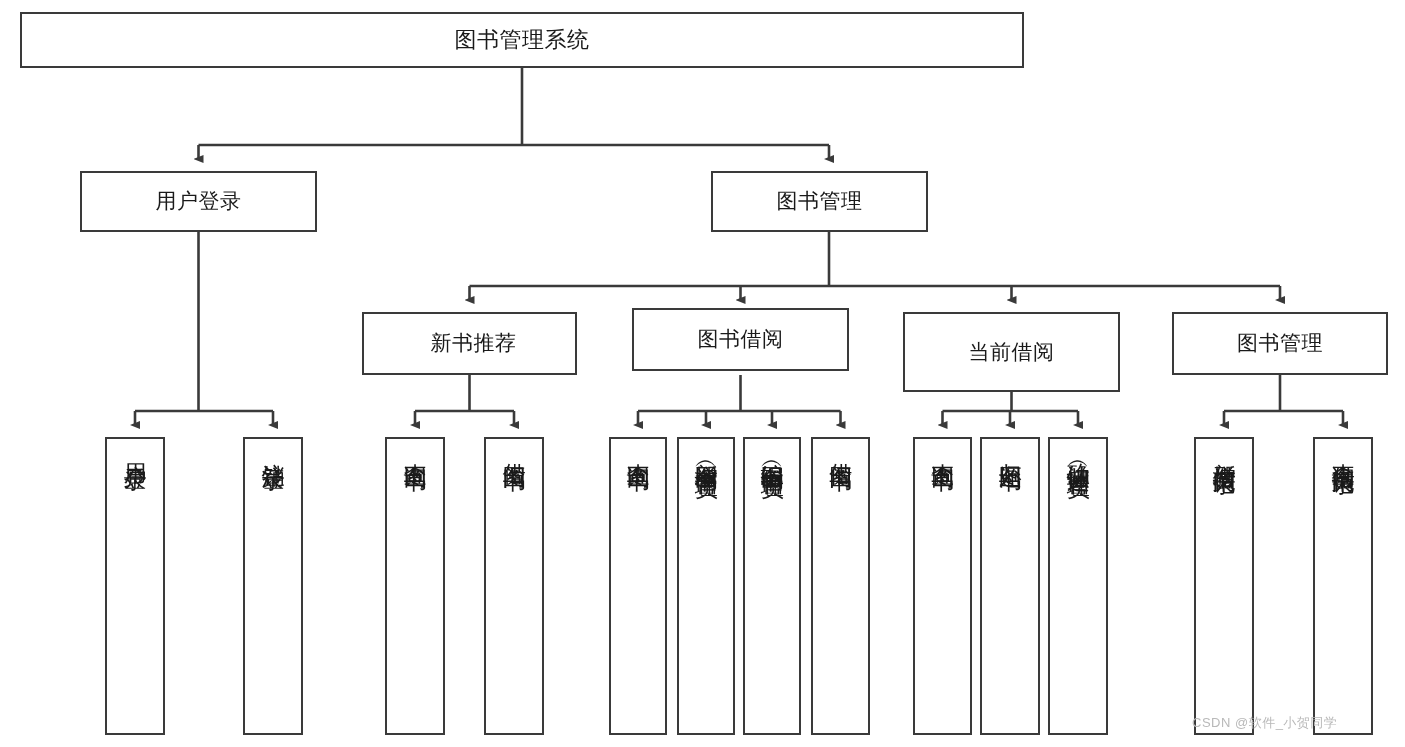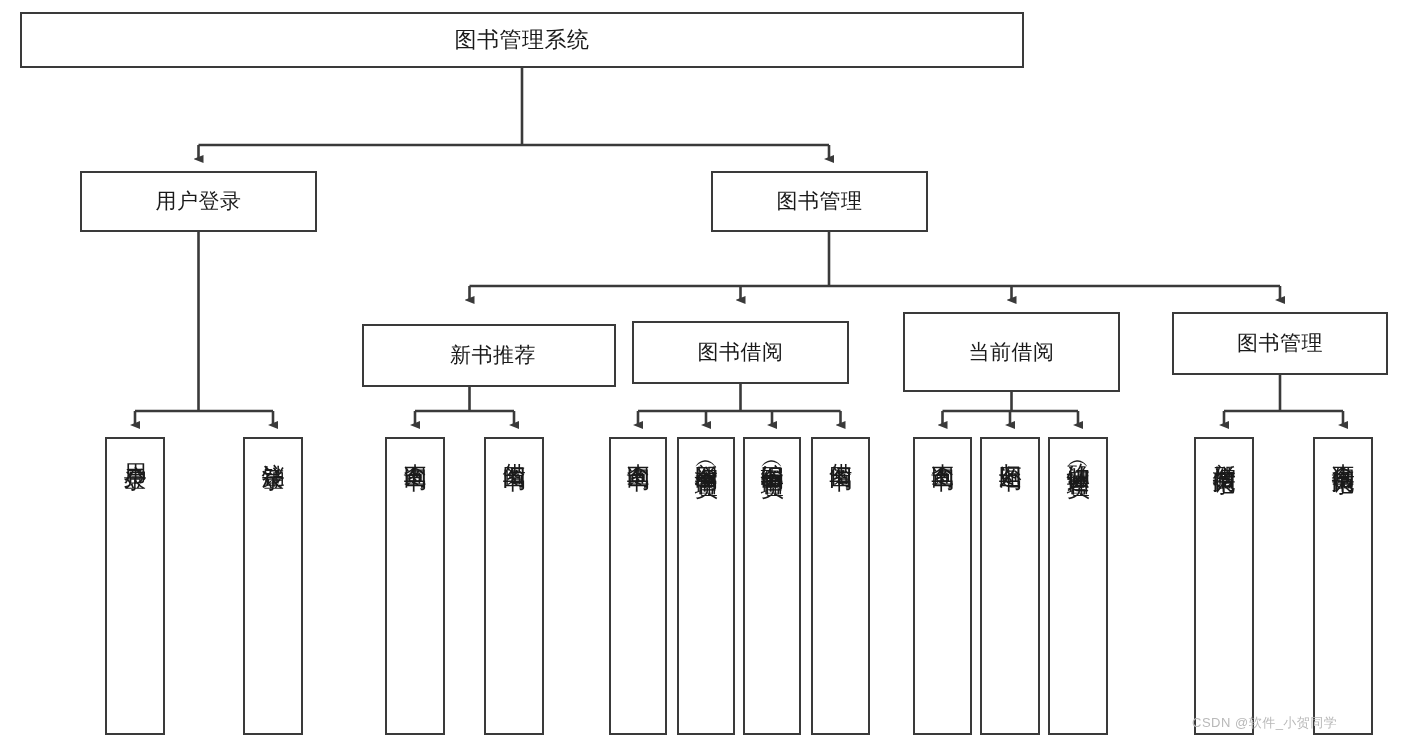--- a/index.html
+++ b/index.html
@@ -126,24 +126,24 @@
   <div id="nodes-layer">
       <div class="node horiz root" style="left: 20px; top: 12px; width: 1004px; height: 56px;">
         <span class="node-label">图书管理系统</span>
       </div>
       <div class="node horiz" style="left: 80px; top: 171px; width: 237px; height: 61px;">
         <span class="node-label">用户登录</span>
       </div>
       <div class="node horiz" style="left: 711px; top: 171px; width: 217px; height: 61px;">
         <span class="node-label">图书管理</span>
       </div>
-      <div class="node horiz" style="left: 362px; top: 324px; width: 254px; height: 63px; padding-left: 8px;">
+      <div class="node horiz" style="left: 362px; top: 312px; width: 215px; height: 63px; padding-left: 8px;">
         <span class="node-label">新书推荐</span>
       </div>
-      <div class="node horiz" style="left: 632px; top: 321px; width: 217px; height: 63px;">
+      <div class="node horiz" style="left: 632px; top: 308px; width: 217px; height: 63px;">
         <span class="node-label">图书借阅</span>
       </div>
       <div class="node horiz" style="left: 903px; top: 312px; width: 217px; height: 80px;">
         <span class="node-label">当前借阅</span>
       </div>
       <div class="node horiz" style="left: 1172px; top: 312px; width: 216px; height: 63px;">
         <span class="node-label">图书管理</span>
       </div>
       <div class="node vert" style="left: 105px; top: 437px; width: 60px; height: 298px;">
         <span class="node-label">用户登录</span>

